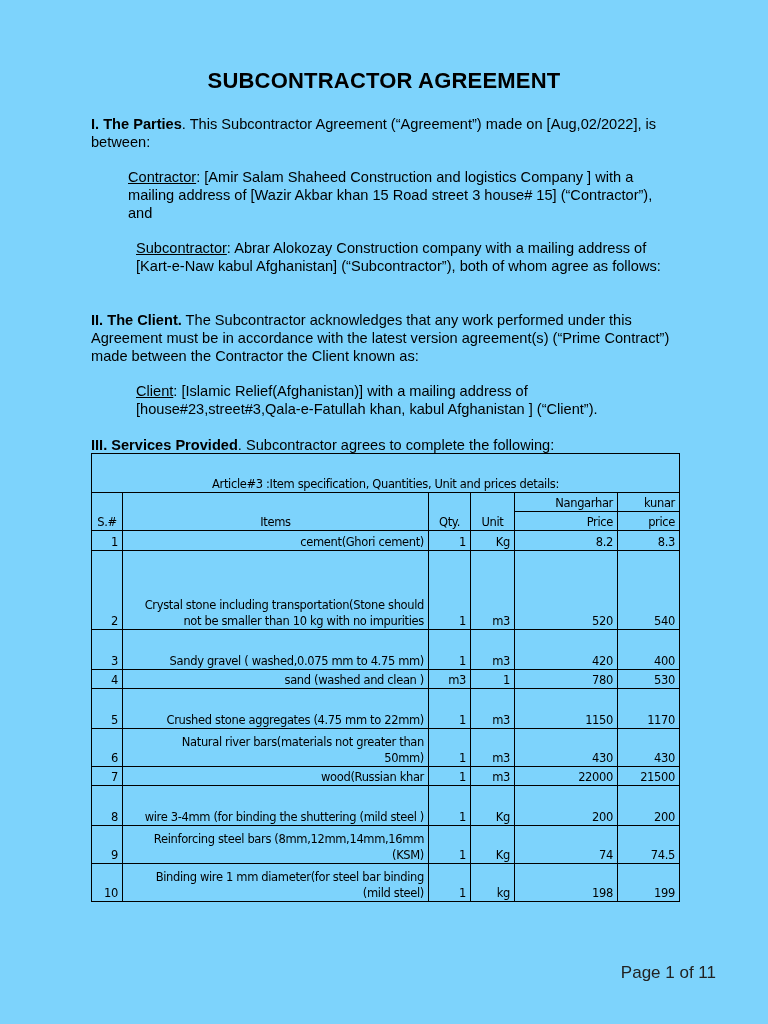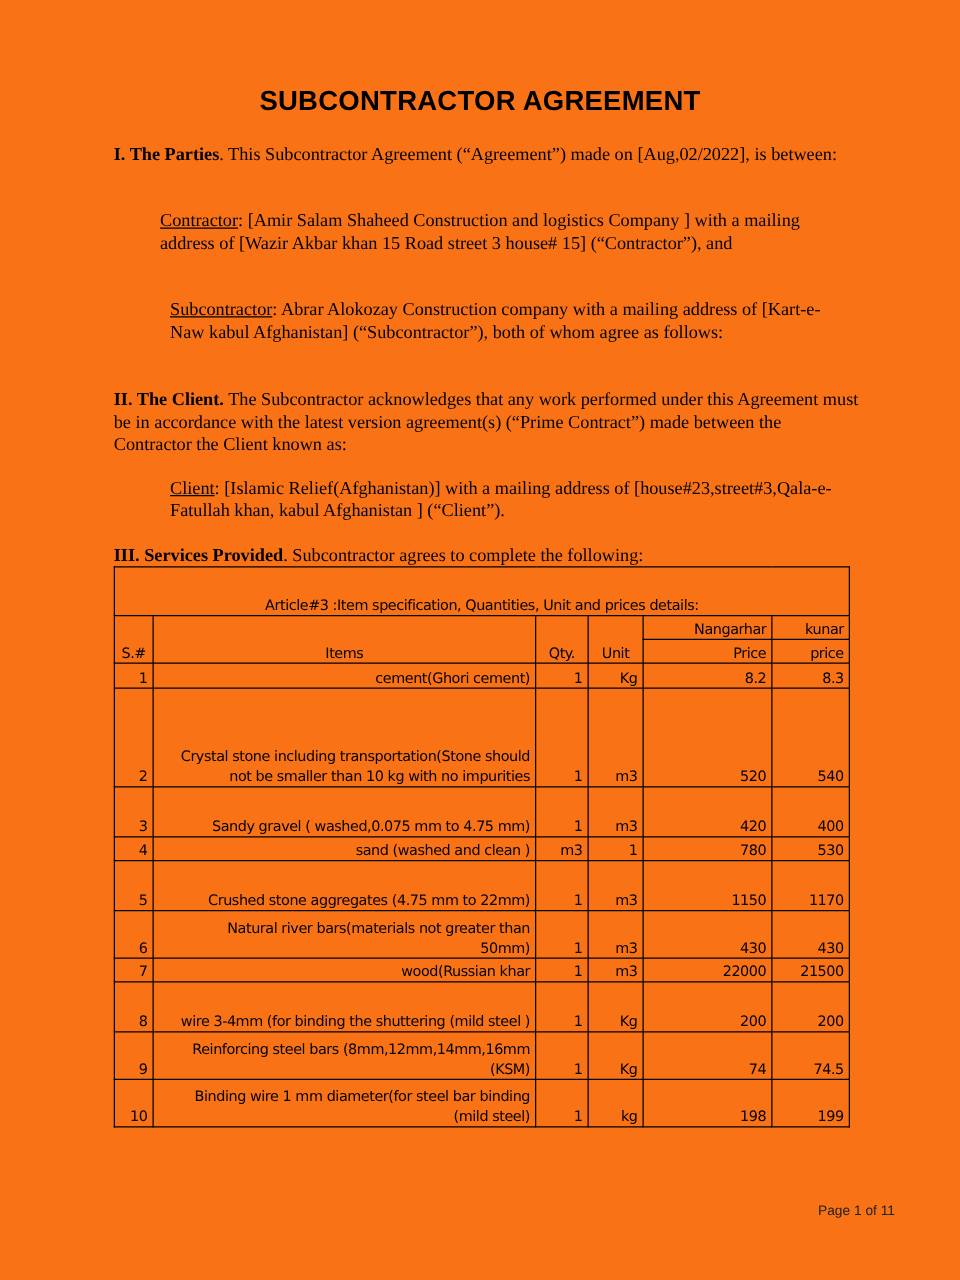--- a/index.html
+++ b/index.html
@@ -1,23 +1,23 @@
 <!DOCTYPE html>
 <html><head>
 <meta charset="utf-8">
 <style>
   html, body { margin: 0; padding: 0; background: #ffffff; }
   body { width: 768px; height: 1024px; position: relative; overflow: hidden; color: #000; }
-  .page { position: absolute; left: 0; top: 0; width: 768px; height: 1024px; background: #f97316; }
+  .page { position: absolute; left: 0; top: 0; width: 768px; height: 1024px; background: #7dd3fc; }
   .title {
     position: absolute; left: 0; width: 768px; top: 68px; text-align: center;
     font-family: "Liberation Sans", sans-serif; font-weight: bold; font-size: 22px; letter-spacing: 0.2px;
   }
   .para {
-    position: absolute; font-family: Liberation Serif, serif; font-size: 14.6px; line-height: 18px;
+    position: absolute; font-family: Liberation Sans, sans-serif; font-size: 14.6px; line-height: 18px;
   }
   .para b { font-weight: bold; }
   .u { text-decoration: underline; }
   .p1 { left: 91px; top: 115px; width: 600px; }
   .p2 { left: 128px; top: 168px; width: 540px; }
   .p3 { left: 136px; top: 239px; width: 545px; }
   .p4 { left: 91px; top: 311px; width: 600px; }
   .p5 { left: 136px; top: 382px; width: 545px; }
   .p6 { left: 91px; top: 436px; width: 600px; }
 
@@ -28,21 +28,21 @@
   }
   table.items td {
     border: 1px solid #000; padding: 0 4px; vertical-align: bottom; white-space: nowrap; overflow: hidden;
     letter-spacing: -0.35px;
   }
   .r { text-align: right; }
   .c { text-align: center; }
   .l { text-align: right; }
   .caption td { height: 38px; text-align: center; vertical-align: bottom; padding-bottom: 1px; }
   .footer {
-    position: absolute; right: 52px; top: 963px; font-family: "Liberation Sans", sans-serif; font-size: 11px; color: #222;
+    position: absolute; right: 52px; top: 963px; font-family: "Liberation Sans", sans-serif; font-size: 17px; color: #222;
   }
 </style>
 </head>
 <body>
 
 <div class="page">
 
   <div class="title">SUBCONTRACTOR AGREEMENT</div>
 
   <div class="para p1"><b>I. The Parties</b><span>. This Subcontractor Agreement (“Agreement”) made on [Aug,02/2022], is between:</span></div>

